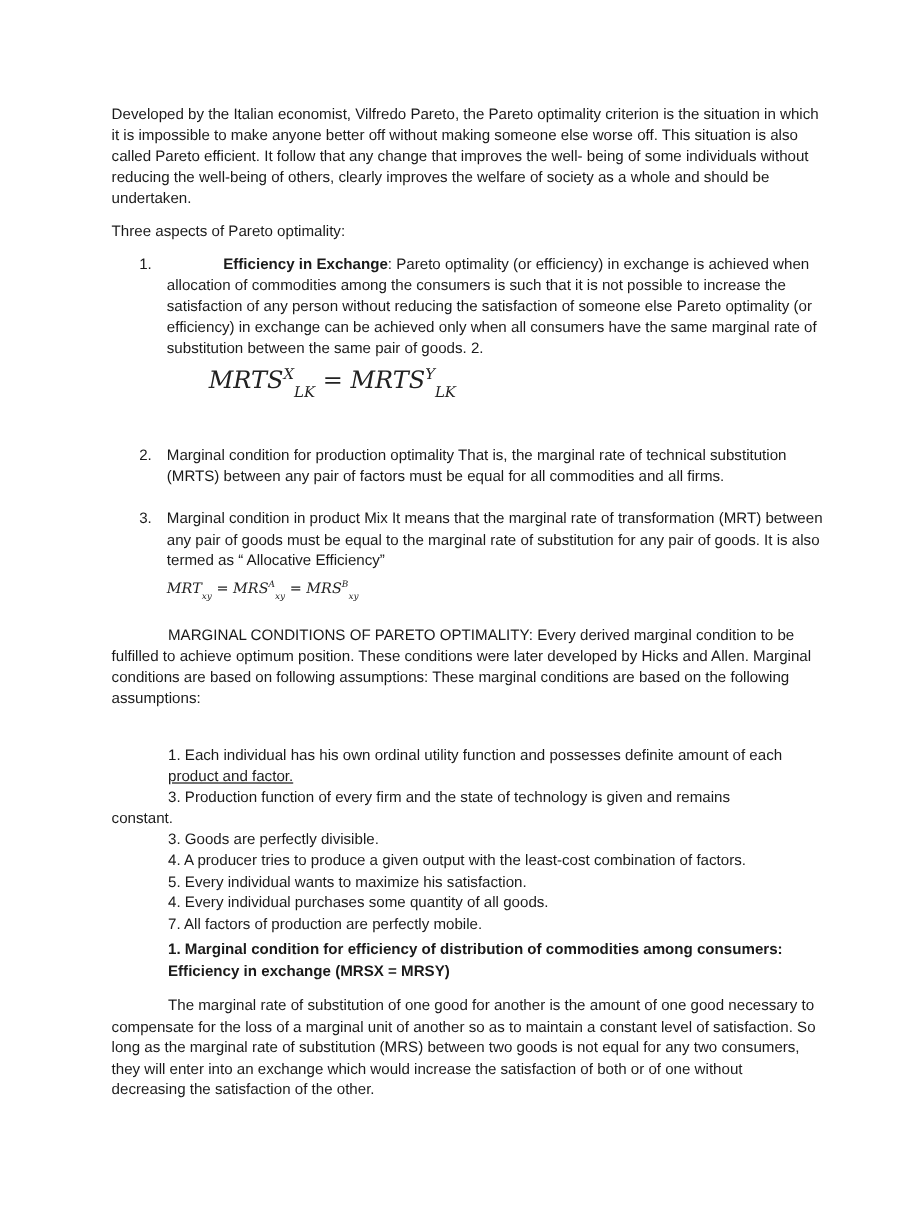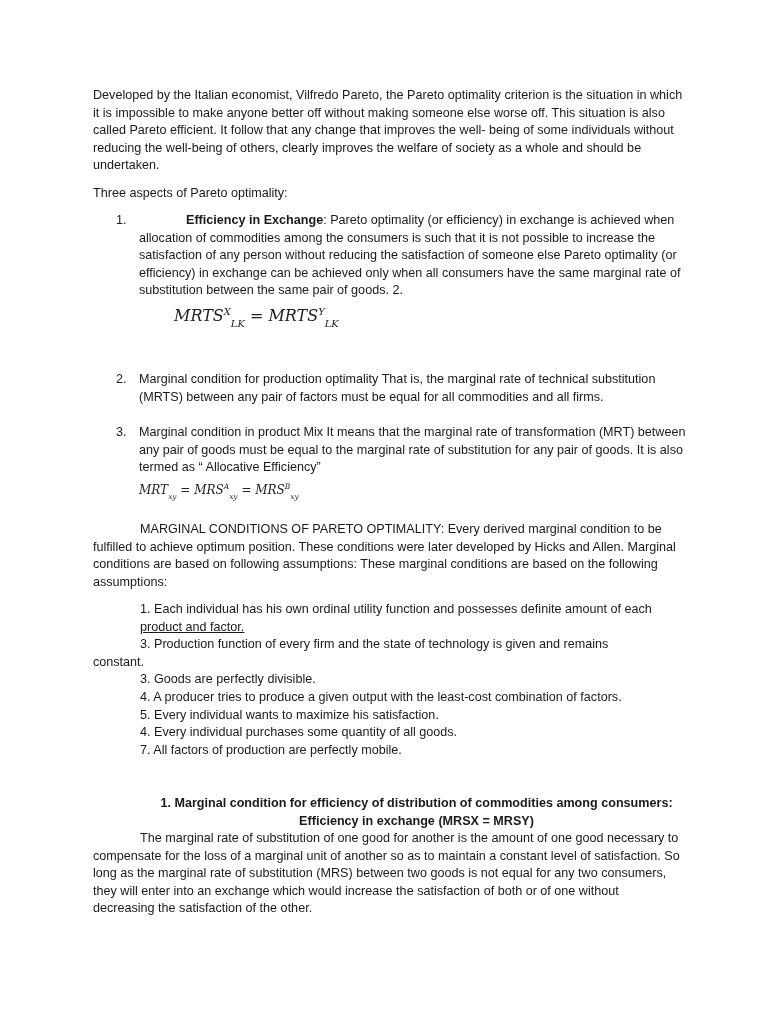--- a/index.html
+++ b/index.html
@@ -13,25 +13,25 @@
   p { margin: 0; }
   .para { left: 93px; width: 590px; }
   .list-num { position: absolute; left: 0; width: 24px; }
   .li { left: 116px; width: 570px; }
   .li .txt { margin-left: 23px; display: block; }
   b { font-weight: bold; padding-left: 47px; }
   .eq {
     font-family: "DejaVu Serif", "Liberation Serif", serif; font-style: italic;
     color: #222; white-space: nowrap;
   }
-  .eq1 { font-size: 16px; }
+  .eq1 { font-size: 20px; }
   .eq2 { font-size: 12px; }
   .eq sup, .eq sub { font-size: 0.62em; }
   .eq sub { position: relative; top: 0.15em; }
-  .asm { left: 93px; width: 600px; }
+  .asm { left: 93px; width: 600px; margin-top: 20px; }
   .asm .item { padding-left: 47px; }
   .asm .item-hang { padding-left: 47px; text-decoration: underline; }
   .asm .wrap-full { padding-left: 0; }
 </style>
 </head>
 <body>
 
 <div class="page">
 
   <p class="abs para" style="top:87px;">Developed by the Italian economist, Vilfredo Pareto, the Pareto optimality criterion is the situation in which it is impossible to make anyone better off without making someone else worse off. This situation is also called Pareto efficient. It follow that any change that improves the well- being of some individuals without reducing the well-being of others, clearly improves the welfare of society as a whole and should be undertaken.</p>
@@ -74,20 +74,20 @@
     <div class="item-hang">product and factor.</div>
     <div class="item">3. Production function of every firm and the state of technology is given and remains</div>
     <div class="wrap-full">constant.</div>
     <div class="item">3. Goods are perfectly divisible.</div>
     <div class="item">4. A producer tries to produce a given output with the least-cost combination of factors.</div>
     <div class="item">5. Every individual wants to maximize his satisfaction.</div>
     <div class="item">4. Every individual purchases some quantity of all goods.</div>
     <div class="item">7. All factors of production are perfectly mobile.</div>
   </div>
 
-  <div class="abs asm" style="top:795px; font-weight:bold;text-align:center;">
+  <div class="abs asm" style="top:763px; font-weight:bold;">
     <div class="item">1. Marginal condition for efficiency of distribution of commodities among consumers:</div>
     <div class="item">Efficiency in exchange (MRSX = MRSY)</div>
   </div>
 
   <p class="abs para" style="top:830px; text-indent:47px;">The marginal rate of substitution of one good for another is the amount of one good necessary to compensate for the loss of a marginal unit of another so as to maintain a constant level of satisfaction. So long as the marginal rate of substitution (MRS) between two goods is not equal for any two consumers, they will enter into an exchange which would increase the satisfaction of both or of one without decreasing the satisfaction of the other.</p>
 
 </div>
 
 </body></html>

